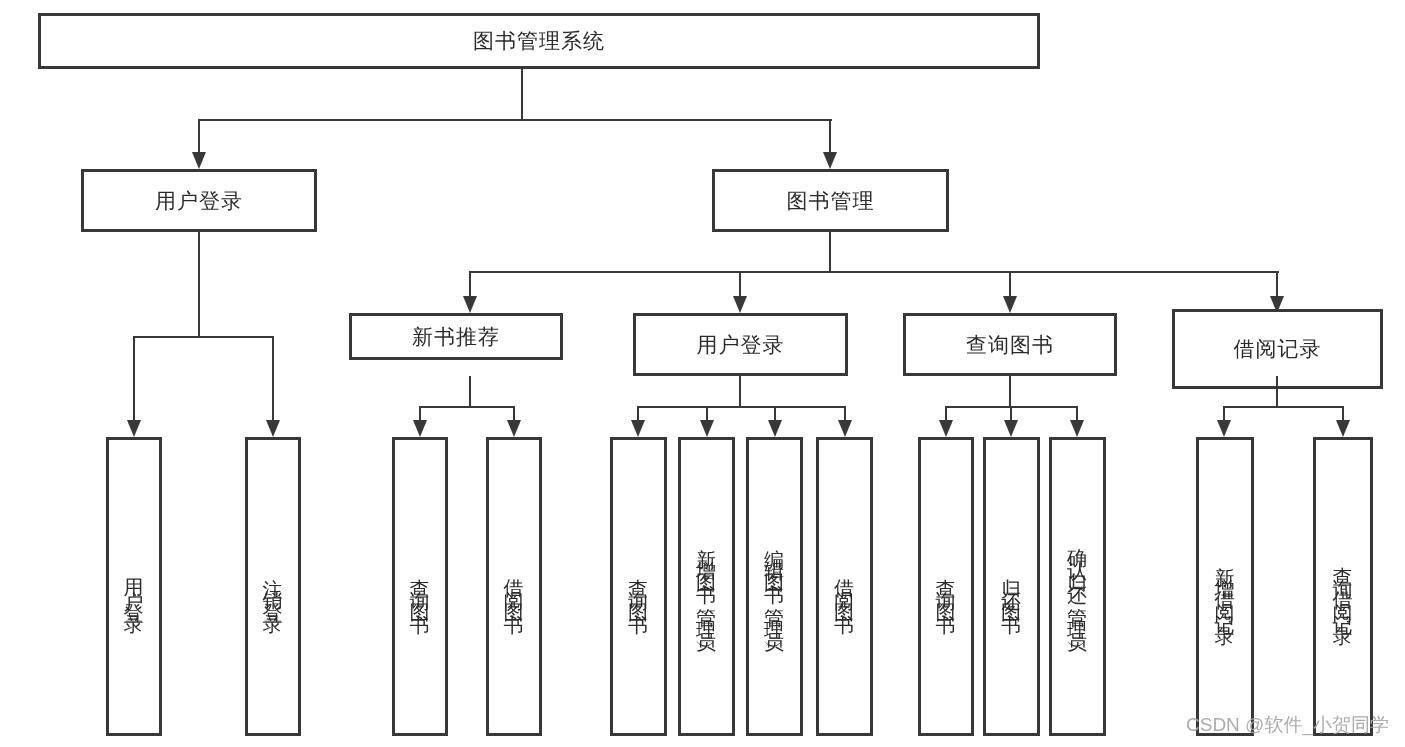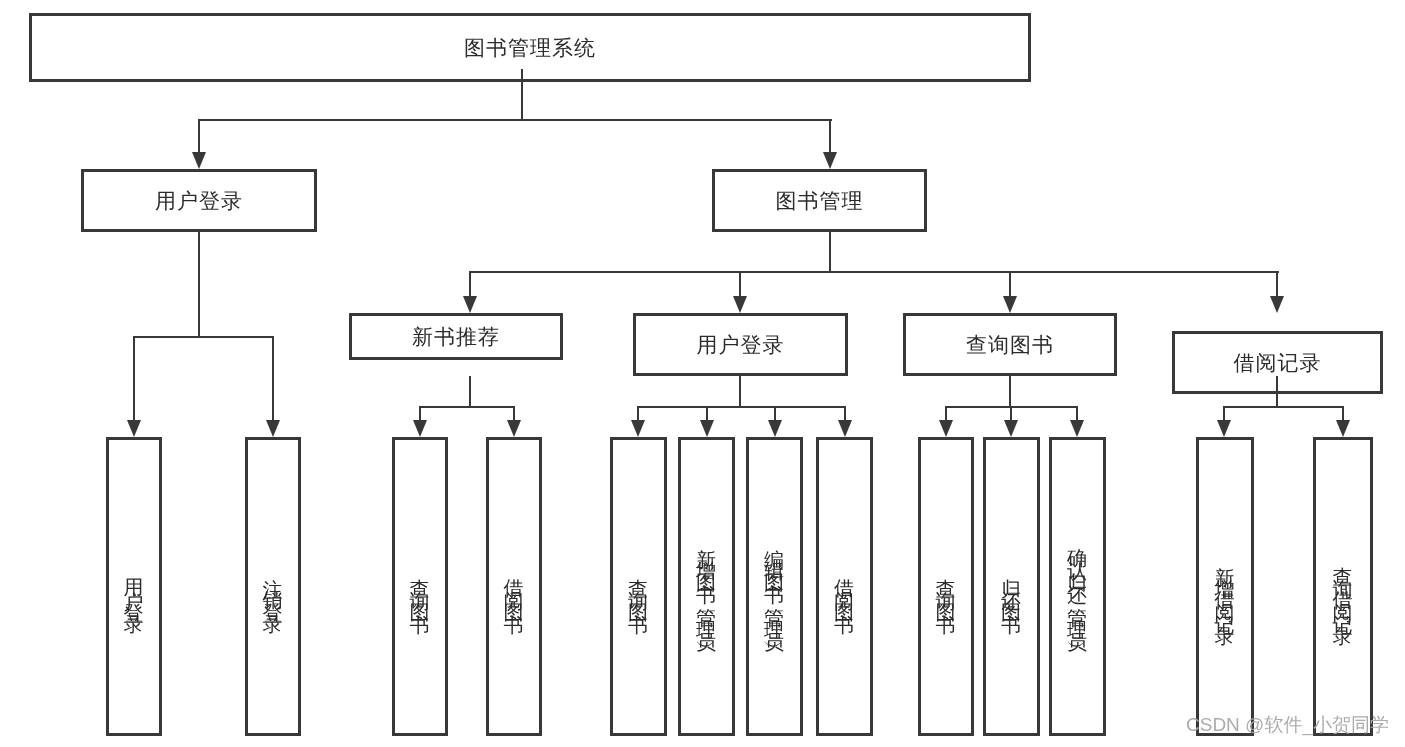--- a/index.html
+++ b/index.html
@@ -49,39 +49,39 @@
     color:rgba(168,168,168,0.95);
     white-space:nowrap;
     z-index:5;
   }
 </style>
 </head>
 <body>
 
 <div id="canvas">
 
-  <div class="box hnode" style="left:29px;top:13px;width:1002px;height:69px">
+  <div class="box hnode" style="left:38px;top:13px;width:1002px;height:56px">
     <span>图书管理系统</span>
   </div>
 
   <div class="vline" style="left:521px;top:69px;width:2px;height:51px"></div>
   <div class="hline" style="left:198px;top:119px;width:634px;height:2px"></div>
   <div class="arrow" style="left:192px;top:120px;height:49px">
     <div class="stem"></div>
       <div class="head"></div>
   </div>
   <div class="arrow" style="left:823px;top:120px;height:49px">
     <div class="stem"></div>
       <div class="head"></div>
   </div>
 
   <div class="box hnode" style="left:81px;top:169px;width:236px;height:63px">
     <span>用户登录</span>
   </div>
-  <div class="box hnode" style="left:712px;top:169px;width:215px;height:63px">
+  <div class="box hnode" style="left:712px;top:169px;width:237px;height:63px">
     <span>图书管理</span>
   </div>
 
   <div class="vline" style="left:198px;top:232px;width:2px;height:105px"></div>
   <div class="hline" style="left:133px;top:336px;width:141px;height:2px"></div>
   <div class="arrow" style="left:127px;top:337px;height:100px">
     <div class="stem"></div>
       <div class="head"></div>
   </div>
   <div class="arrow" style="left:266px;top:337px;height:100px">
@@ -110,21 +110,21 @@
 
   <div class="box hnode" style="left:349px;top:313px;width:214px;height:47px">
     <span>新书推荐</span>
   </div>
   <div class="box hnode" style="left:633px;top:313px;width:215px;height:63px">
     <span>用户登录</span>
   </div>
   <div class="box hnode" style="left:903px;top:313px;width:214px;height:63px">
     <span>查询图书</span>
   </div>
-  <div class="box hnode" style="left:1172px;top:331px;width:211px;height:63px">
+  <div class="box hnode" style="left:1172px;top:309px;width:211px;height:80px">
     <span>借阅记录</span>
   </div>
 
   <div class="vline" style="left:469px;top:376px;width:2px;height:31px"></div>
   <div class="hline" style="left:419px;top:406px;width:96px;height:2px"></div>
   <div class="arrow" style="left:413px;top:407px;height:30px">
     <div class="stem"></div>
       <div class="head"></div>
   </div>
   <div class="arrow" style="left:507px;top:407px;height:30px">

